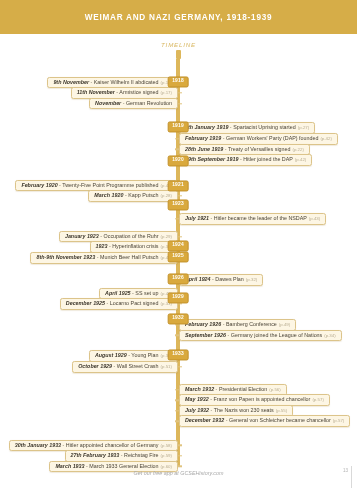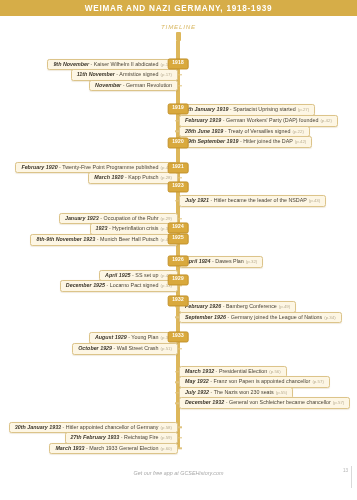--- a/index.html
+++ b/index.html
@@ -11,21 +11,21 @@
 
   body {
     font-family: "Liberation Sans", sans-serif;
     background: #ffffff;
     position: relative;
     overflow: hidden;
   }
 
   
   .page-header {
-    height: 16px;
+    height: 34px;
     background: #d6ad48;
     display: flex;
     align-items: center;
     justify-content: center;
   }
   .page-header-title {
     color: #ffffff;
     font-size: 8.2px;
     font-weight: bold;
     letter-spacing: 0.75px;

